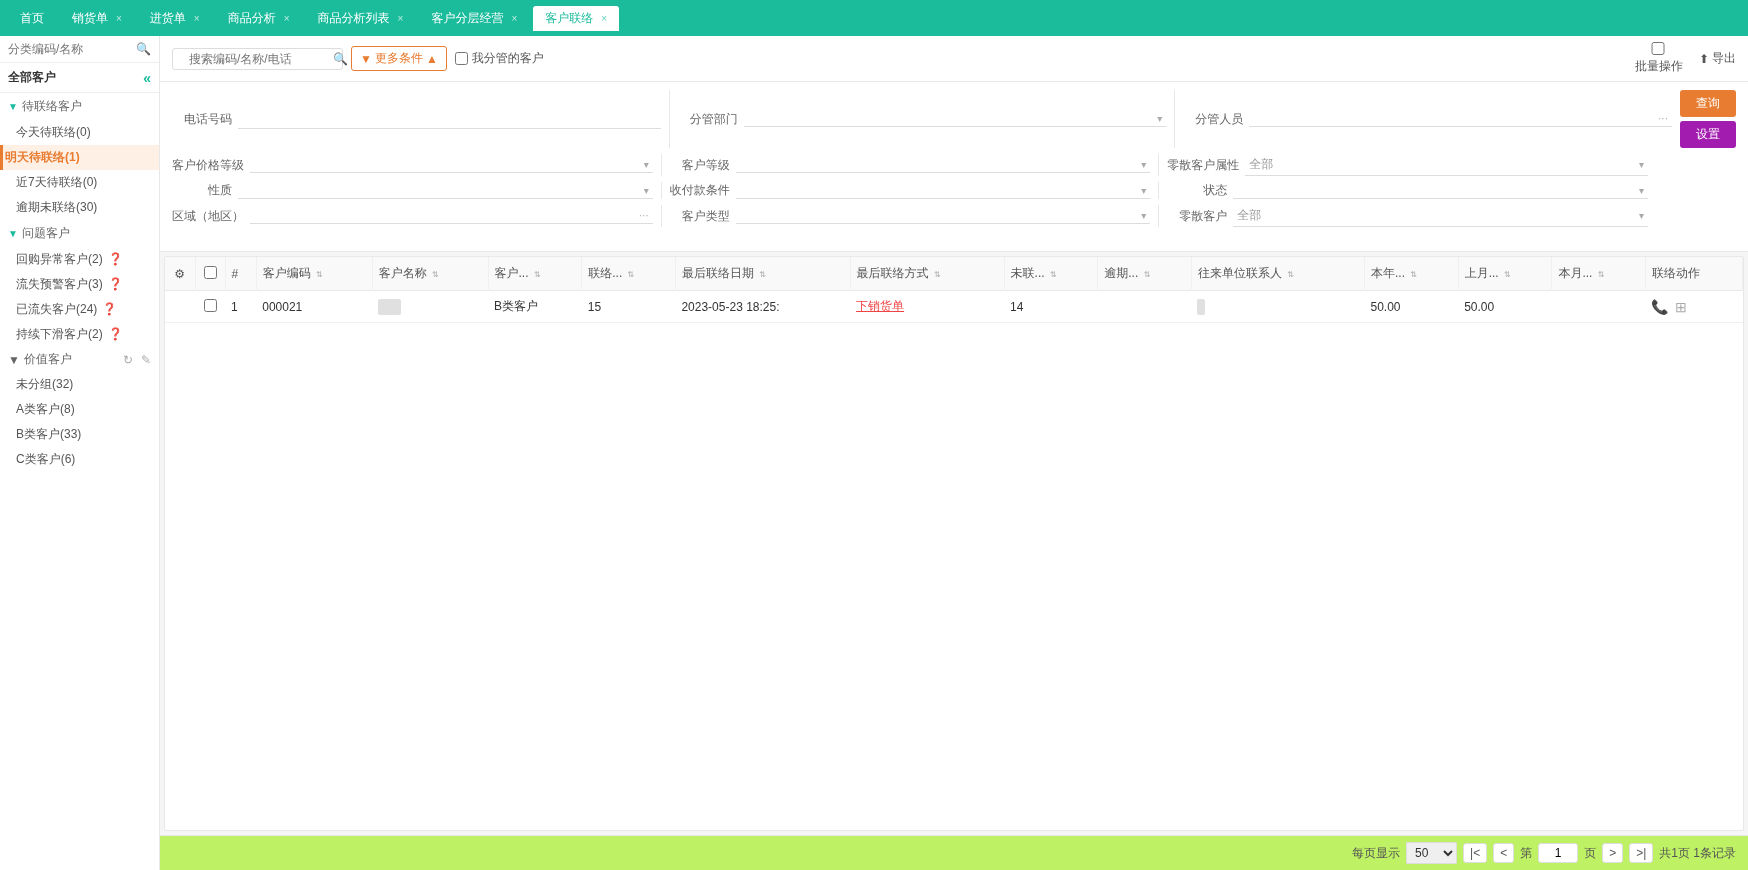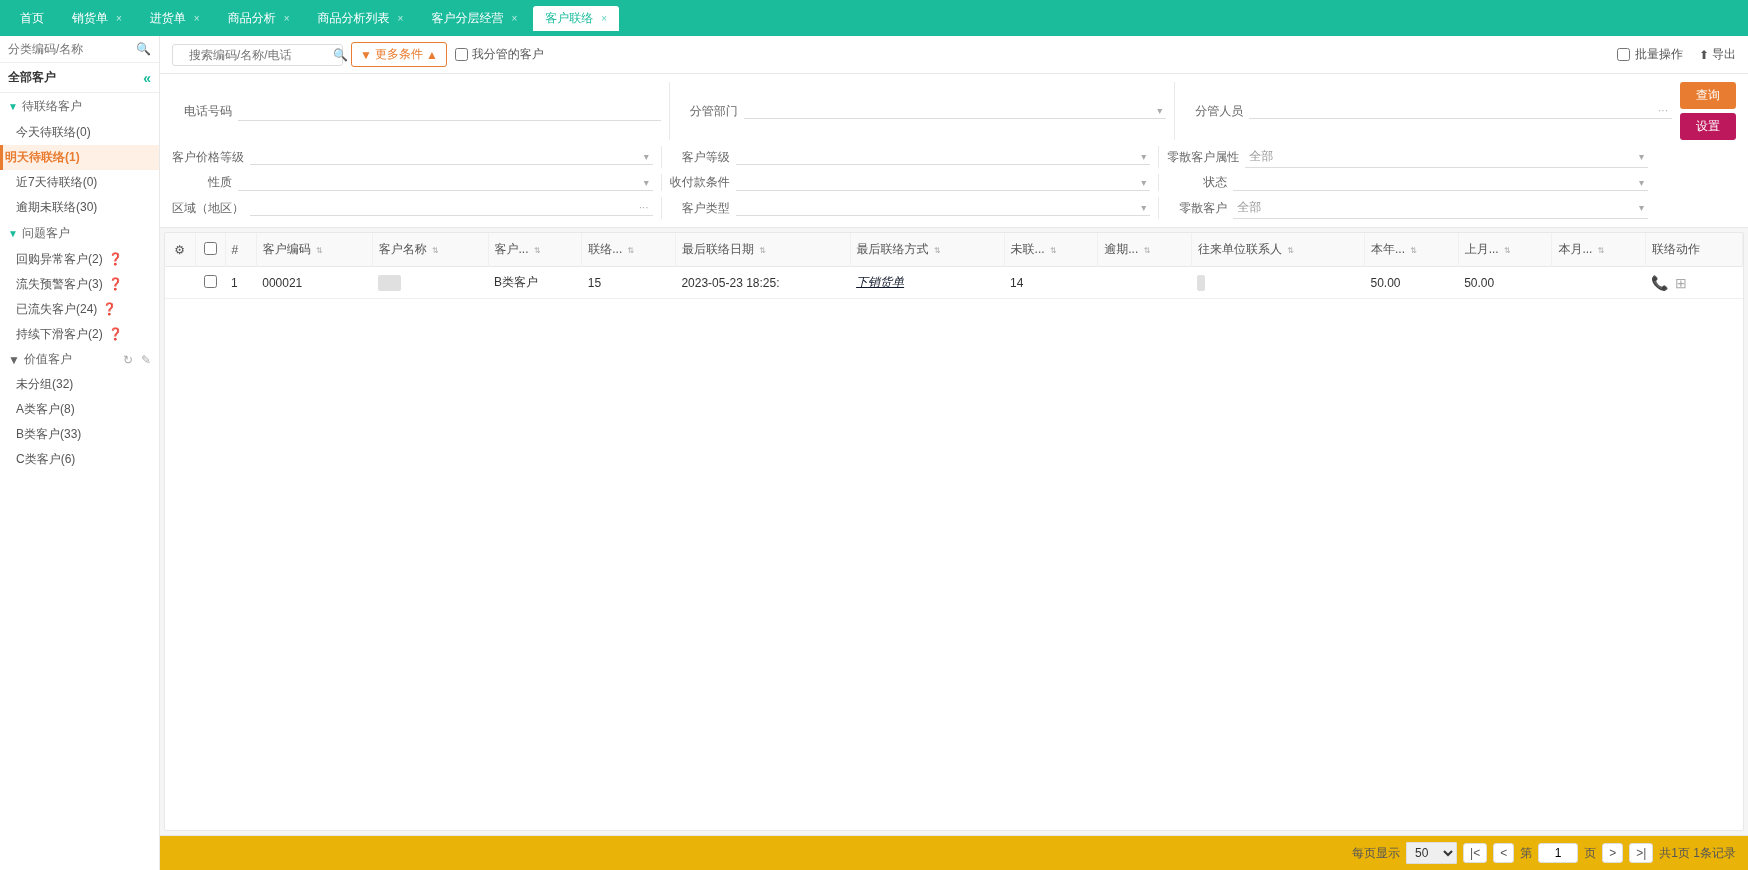--- a/index.html
+++ b/index.html
@@ -148,20 +148,21 @@
       cursor: pointer;
       font-size: 12px;
     }
     .spacer { flex: 1; }
     .batch-op {
       display: flex;
       gap: 3px;
       color: #555;
       cursor: pointer;
       font-size: 12px;
+      flex-direction: column;
     }
     .export-btn {
       display: flex;
       align-items: center;
       gap: 3px;
       color: #555;
       cursor: pointer;
       font-size: 12px;
       margin-left: 8px;
     }
@@ -172,21 +173,21 @@
       border-bottom: 1px solid #e8e8e8;
       padding: 8px 12px;
       flex-shrink: 0;
     }
     .filter-row {
       display: flex;
       align-items: center;
       margin-bottom: 6px;
       gap: 8px;
     }
-    .filter-row:last-child { margin-bottom: 0; }
+    .filter-row:last-child { margin-bottom: 16px; }
     .filter-field {
       display: flex;
       align-items: center;
       flex: 1;
       gap: 6px;
       min-width: 0;
     }
     .filter-label {
       color: #666;
       white-space: nowrap;
@@ -220,21 +221,21 @@
       background: #e87c30;
       color: #fff;
       border: none;
       padding: 5px 16px;
       border-radius: 3px;
       cursor: pointer;
       font-size: 12px;
       white-space: nowrap;
     }
     .set-btn {
-      background: #be185d;
+      background: #a21caf;
       color: #fff;
       border: none;
       padding: 5px 16px;
       border-radius: 3px;
       cursor: pointer;
       font-size: 12px;
       white-space: nowrap;
     }
     .btn-col {
       display: flex;
@@ -275,35 +276,35 @@
       margin-left: 2px;
     }
     tbody tr {
       border-bottom: 1px solid #f0f0f0;
     }
     tbody td {
       padding: 7px 6px;
       color: #333;
       white-space: nowrap;
     }
-    .link-text { color: #0f172a; cursor: pointer; text-decoration: underline; font-style: italic; }
+    .link-text { color: #ef4444; cursor: pointer; text-decoration: underline; }
     .action-icons { display: flex; gap: 6px; }
     .action-icon { color: #aaa; cursor: pointer; font-size: 14px; }
     .blurred-text {
       background: #e0e0e0;
       border-radius: 2px;
       color: transparent;
       user-select: none;
       font-size: 12px;
       padding: 1px 4px;
     }
 
     
     .pagination-bar {
-      background: #eab308;
+      background: #bef264;
       border-top: 1px solid #e8e8e8;
       padding: 6px 12px;
       display: flex;
       align-items: center;
       justify-content: flex-end;
       gap: 6px;
       flex-shrink: 0;
       font-size: 12px;
       color: #555;
     }

